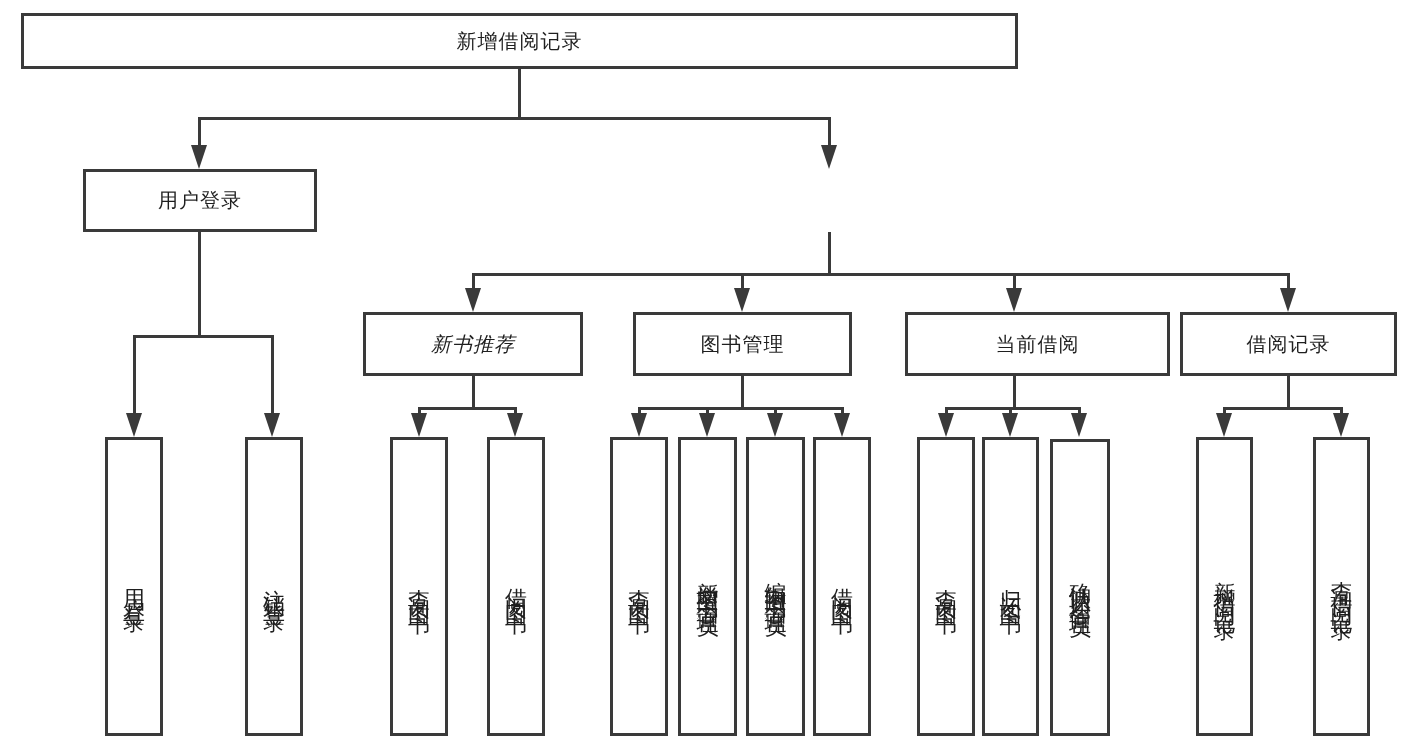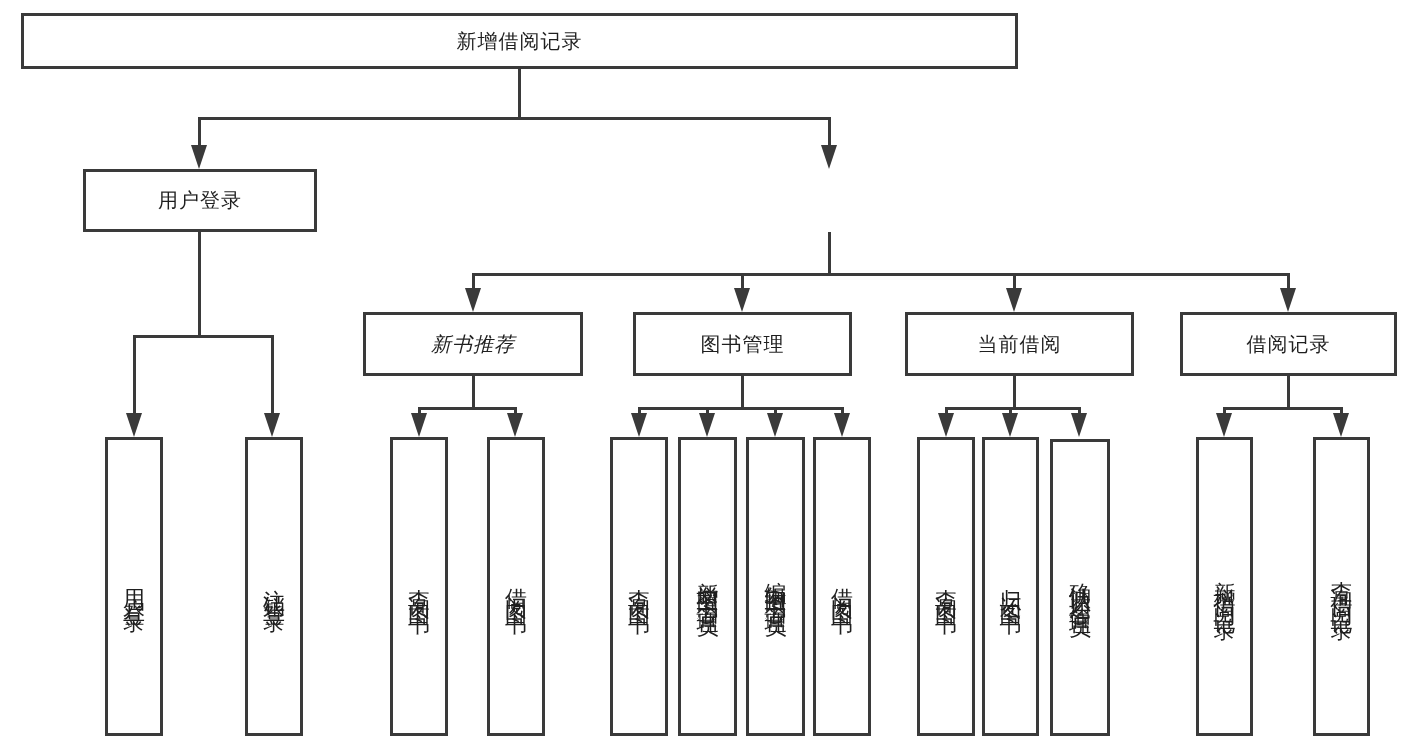--- a/index.html
+++ b/index.html
@@ -94,21 +94,21 @@
   <div class="arr" style="left:1006px; top:288px;"></div>
   <div class="vl" style="left:1287px; top:273px; height:18px;"></div>
   <div class="arr" style="left:1280px; top:288px;"></div>
 
   <div class="node" style="left:363px; top:312px; width:220px; height:64px;font-style:italic;">
     <span class="lbl-h">新书推荐</span>
   </div>
   <div class="node" style="left:633px; top:312px; width:219px; height:64px;">
     <span class="lbl-h">图书管理</span>
   </div>
-  <div class="node" style="left:905px; top:312px; width:229px; height:64px;">
+  <div class="node" style="left:905px; top:312px; width:265px; height:64px;">
     <span class="lbl-h">当前借阅</span>
   </div>
   <div class="node" style="left:1180px; top:312px; width:217px; height:64px;">
     <span class="lbl-h">借阅记录</span>
   </div>
 
   <div class="vl" style="left:472px; top:376px; height:31px;"></div>
   <div class="hl" style="left:418px; top:407px; width:99px;"></div>
   <div class="vl" style="left:418px; top:407px; height:8px;"></div>
   <div class="arr" style="left:411px; top:413px;"></div>

